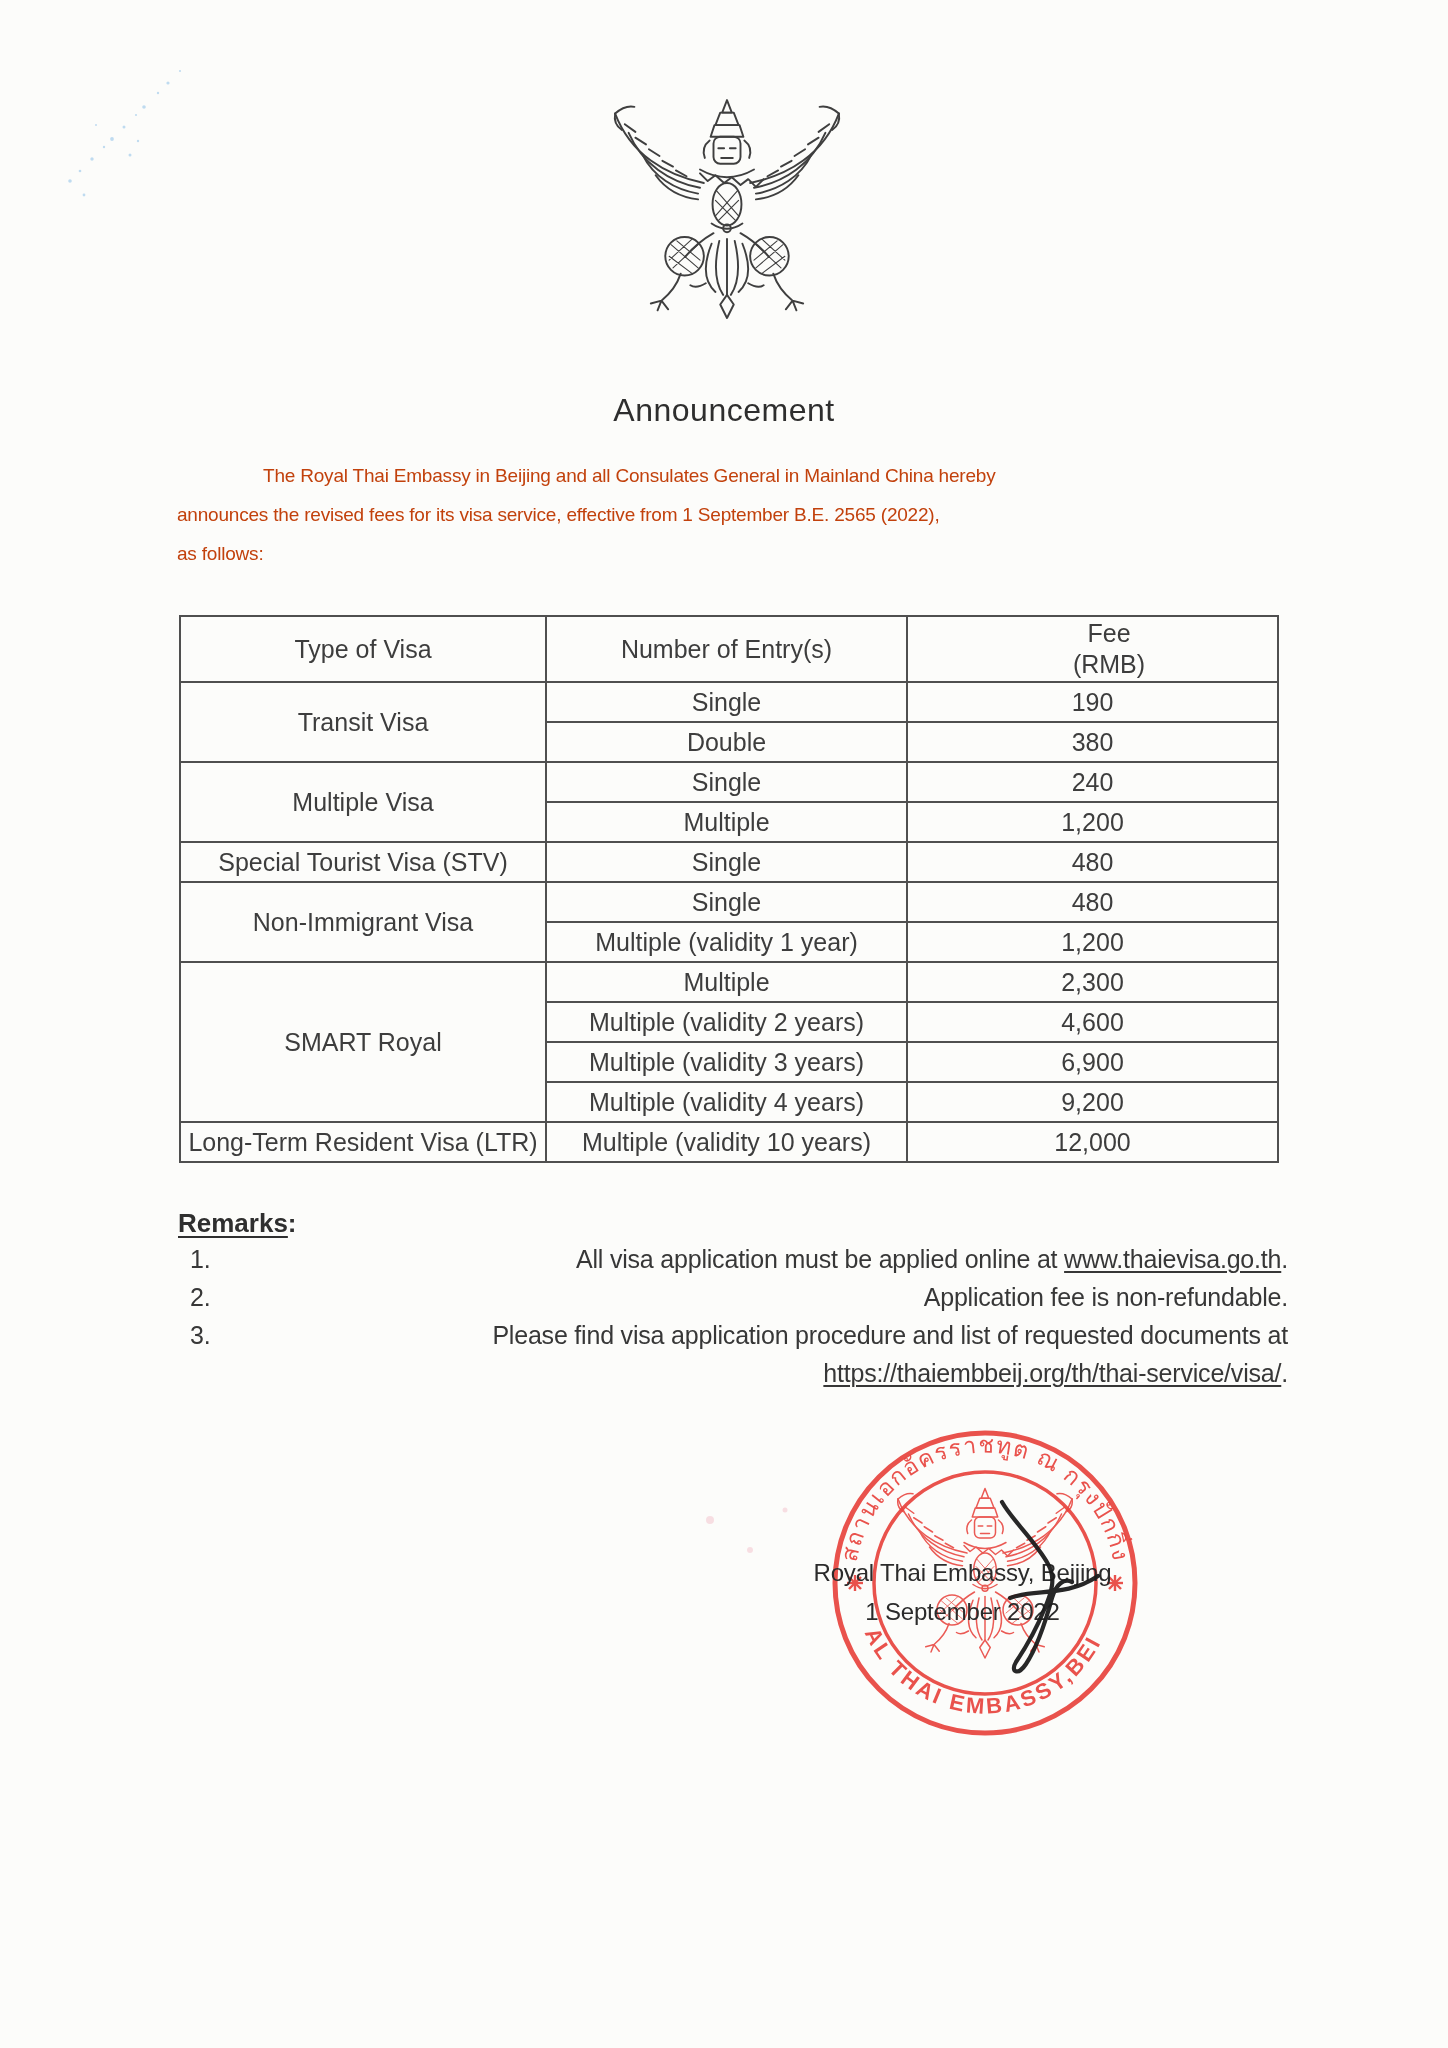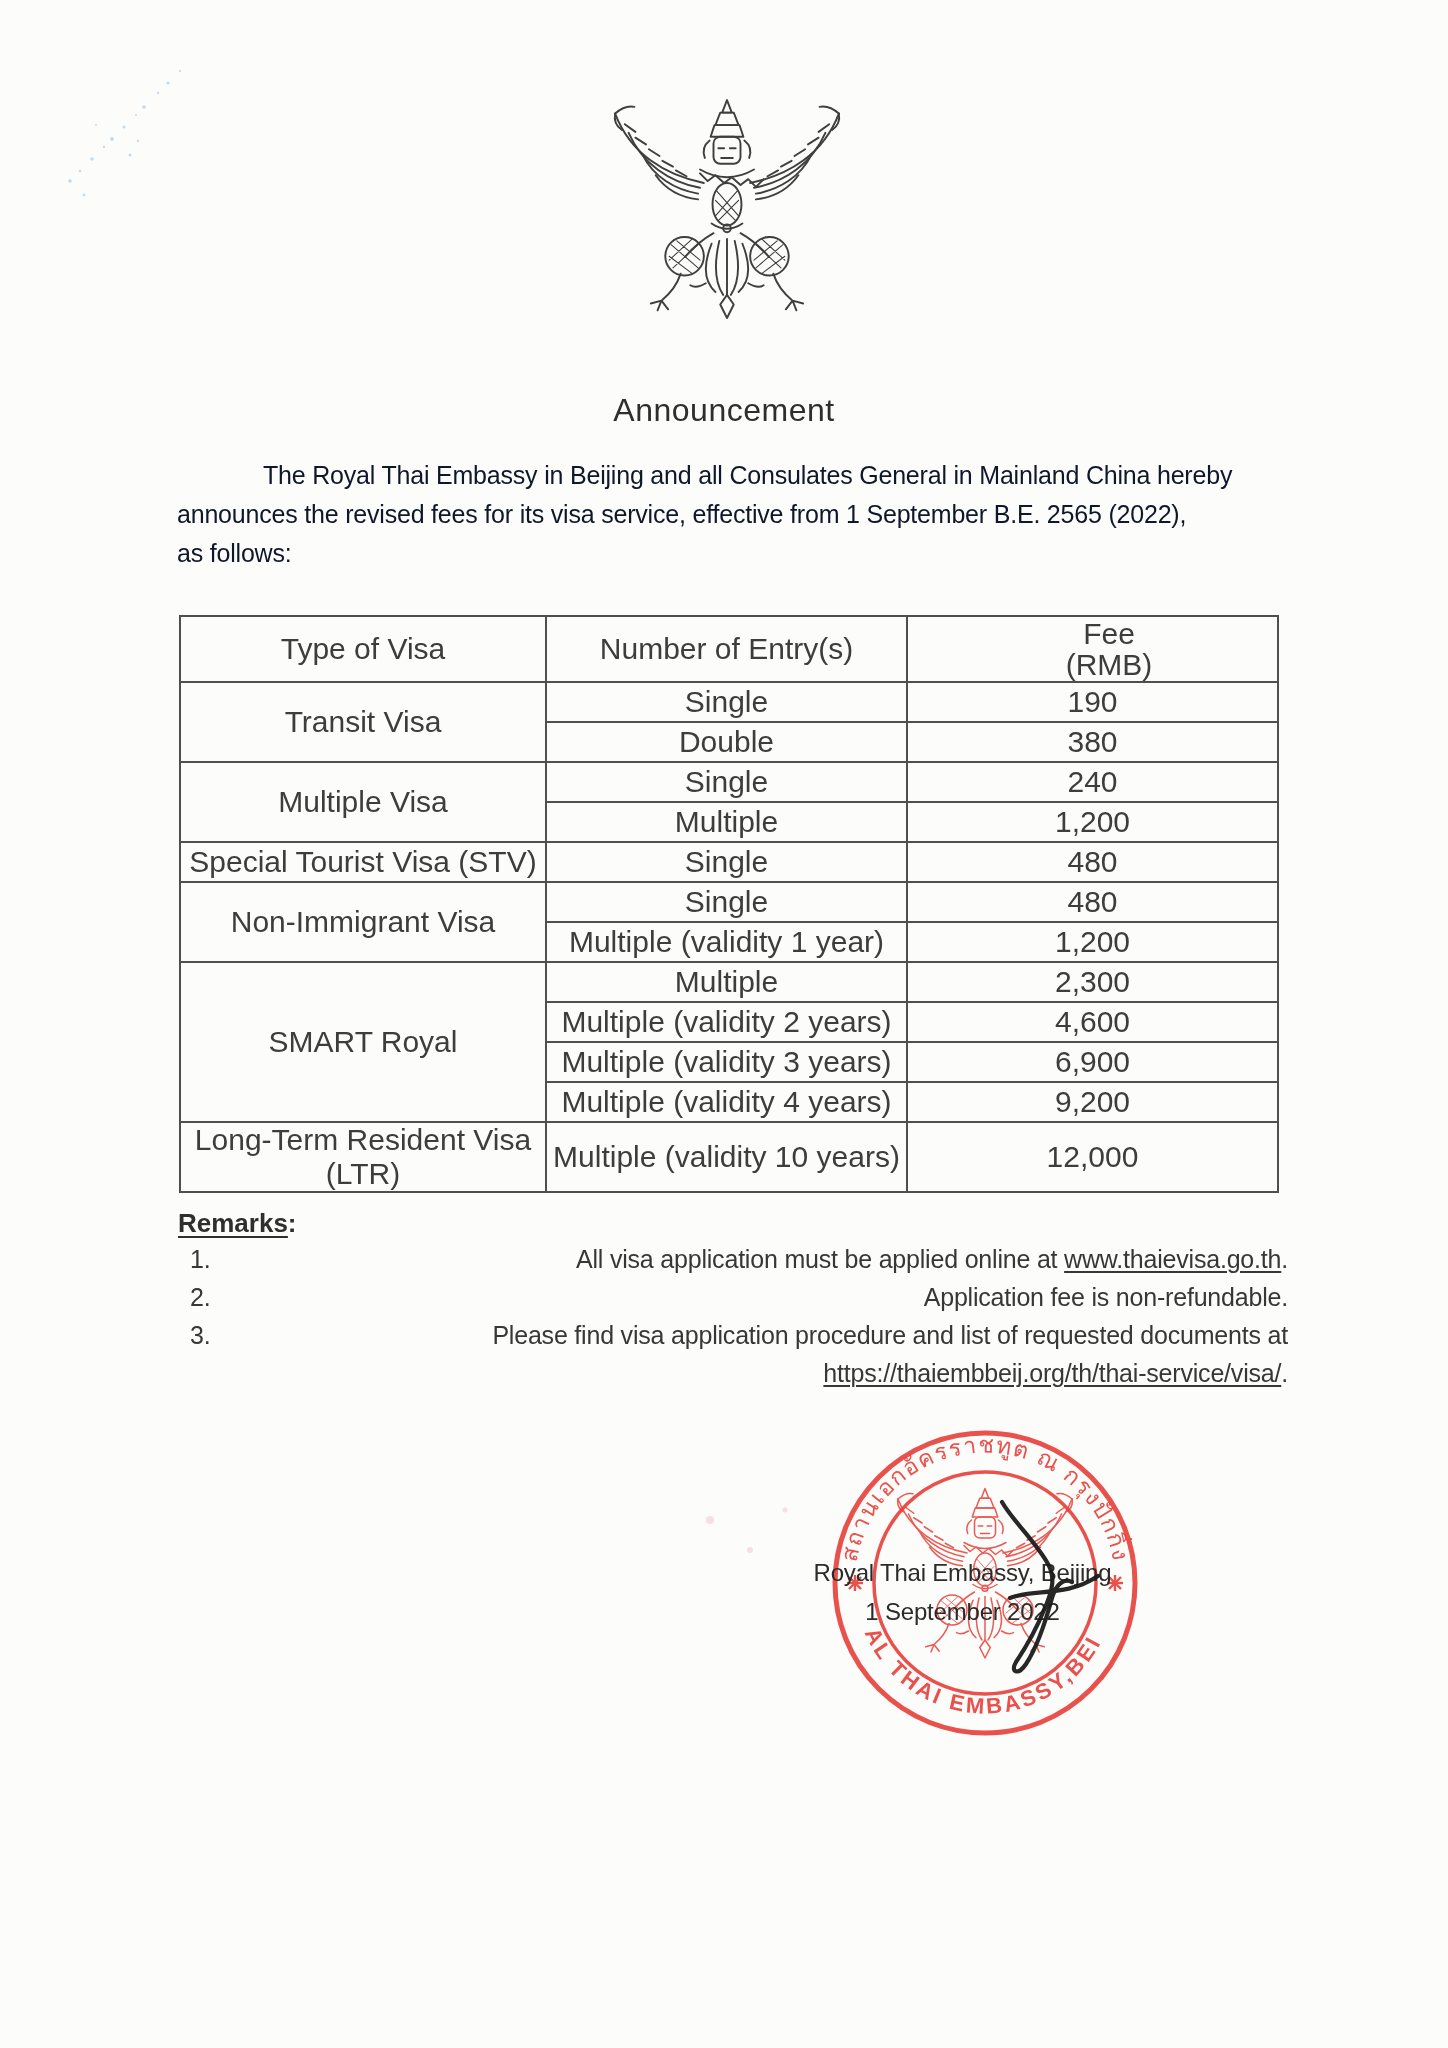--- a/index.html
+++ b/index.html
@@ -14,27 +14,27 @@
 
   .emblem { position:absolute; left:592px; top:94px; color:#3f3f3f; }
 
   .doc-title {
     position:absolute; left:0; top:392px; width:100%;
     text-align:center; font-size:32px; font-weight:400; color:#2e2e2e; letter-spacing:.5px;
   }
   .doc-title span { text-underline-offset:5px; text-decoration-thickness:2px; }
 
   .intro { position:absolute; left:177px; top:456px; width:1104px;
-           font-size:25px; line-height:39px; letter-spacing:-.2px; color:#0f172a; white-space:nowrap; }
+           font-size:19px; line-height:39px; letter-spacing:-.2px; color:#c2410c; white-space:nowrap; }
   .intro .line.indent { padding-left:86px; }
 
   table.fees {
     position:absolute; left:179px; top:615px; width:1098px;
     border-collapse:collapse; table-layout:fixed;
-    font-size:30px; color:#3d3d3d;
+    font-size:25px; color:#3d3d3d;
   }
   table.fees td, table.fees th {
     border:2px solid #4f4f4f; text-align:center; vertical-align:middle;
     font-weight:400; padding:0; overflow:hidden;
   }
   table.fees thead tr { height:66px; }
   table.fees thead .fee-head div { line-height:31px;margin-left:33px; }
   table.fees tbody tr { height:40px; }
 
   .remarks-heading { position:absolute; left:178px; top:1208px; font-size:26px; font-weight:700; color:#2f2f2f; }

